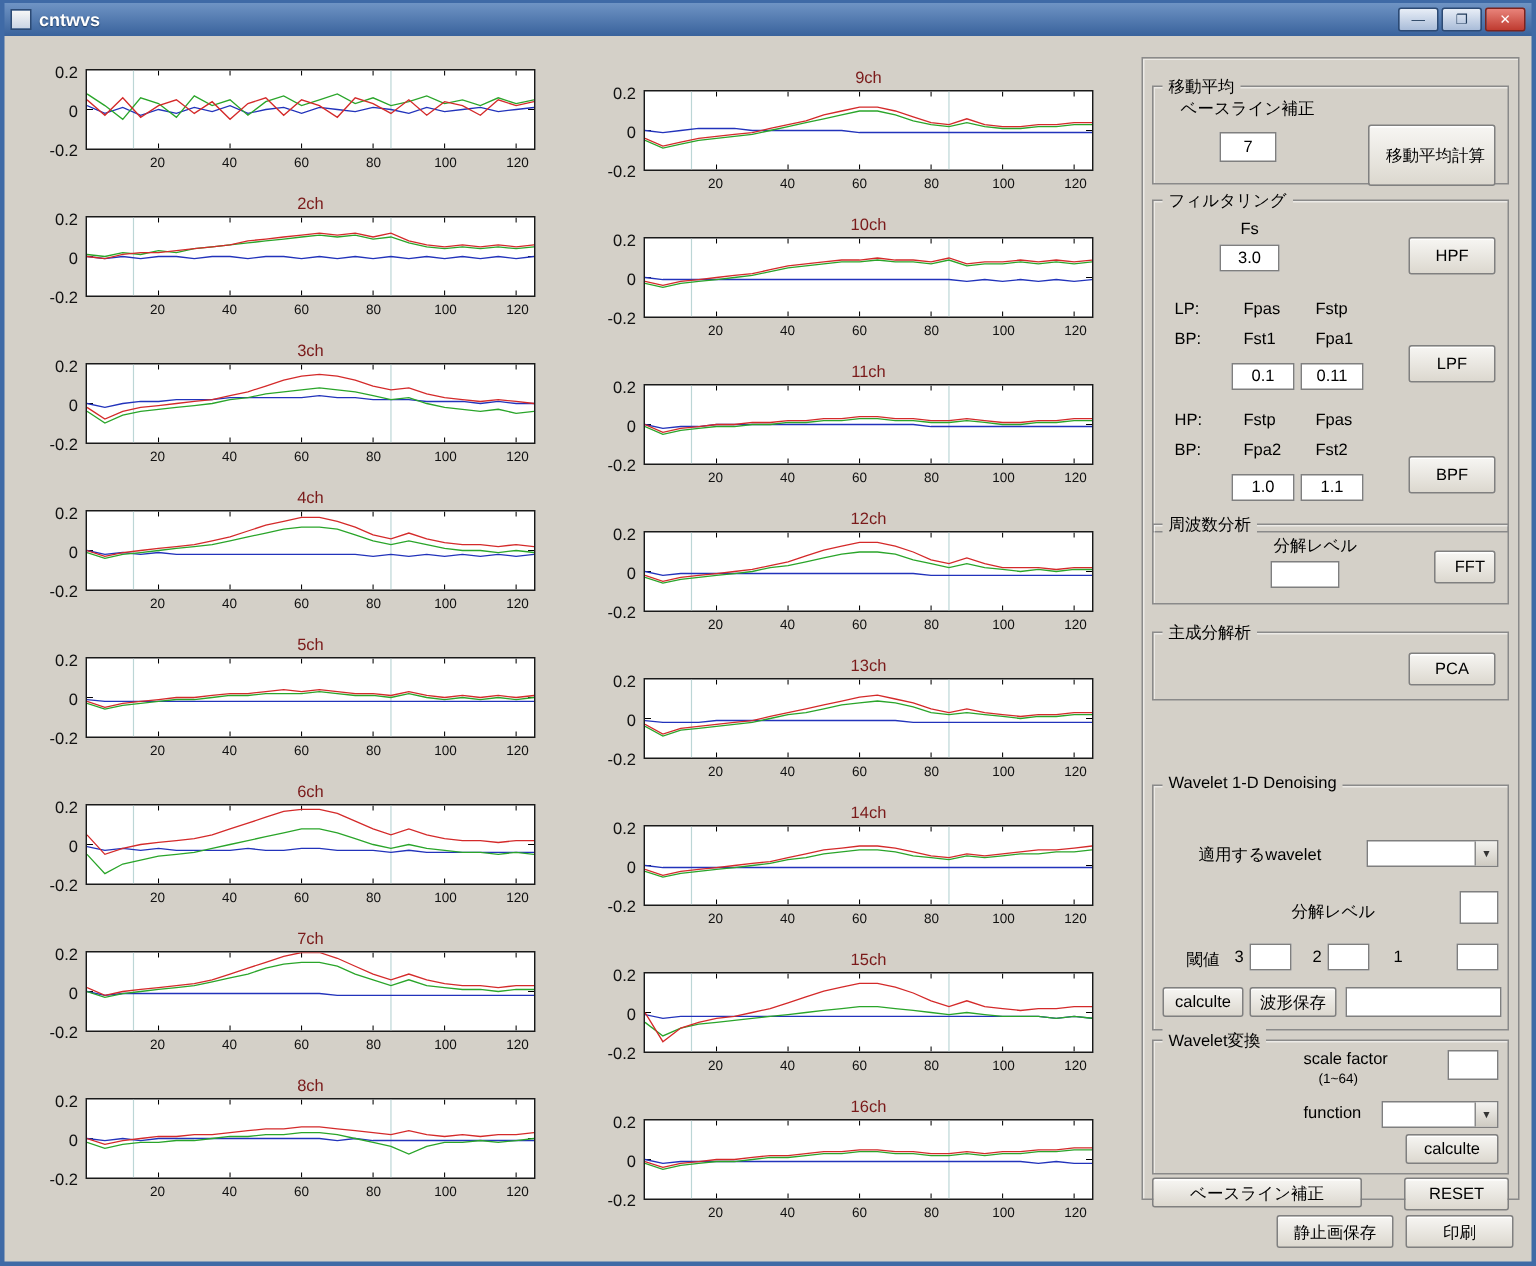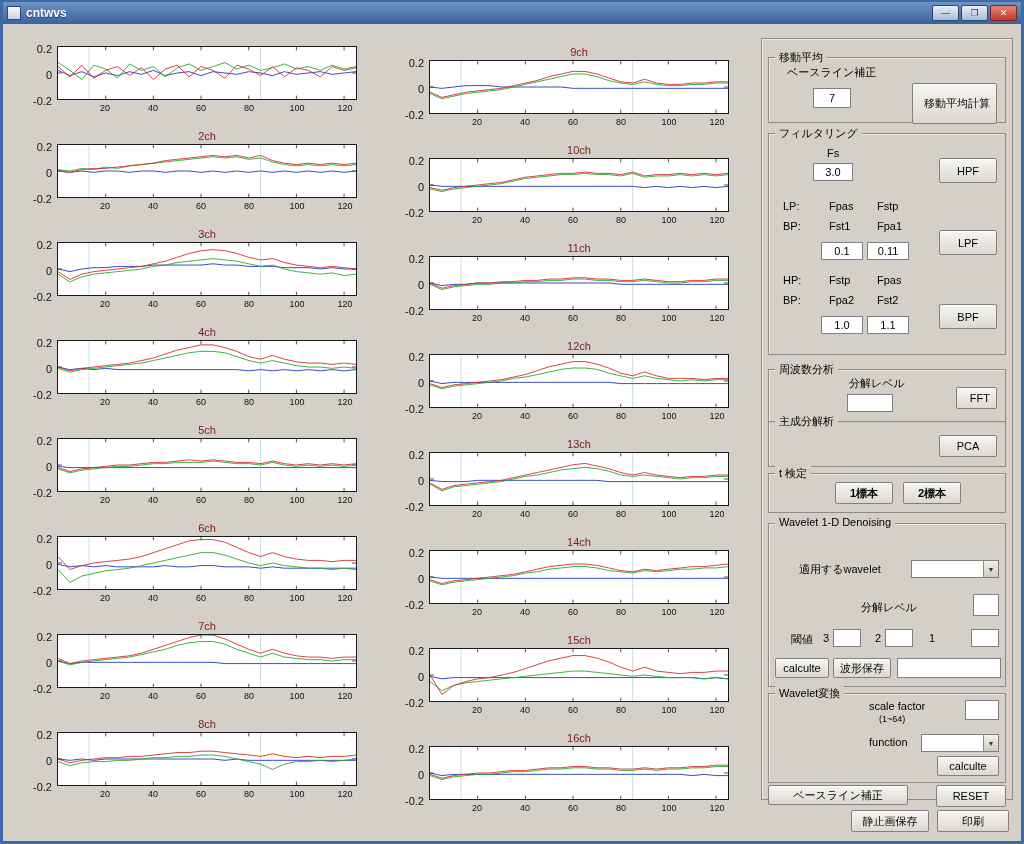--- a/index.html
+++ b/index.html
@@ -717,37 +717,32 @@
         <span class="lbl abs" style="left:60px;top:140px;">Fstp</span>
         <span class="lbl abs" style="left:108px;top:140px;">Fpas</span>
         <span class="lbl abs" style="left:14px;top:160px;">BP:</span>
         <span class="lbl abs" style="left:60px;top:160px;">Fpa2</span>
         <span class="lbl abs" style="left:108px;top:160px;">Fst2</span>
         <input class="tin" style="left: 52px; top: 182px; width: 42px; height: 18px;" value="1.0">
         <input class="tin" style="left: 98px; top: 182px; width: 42px; height: 18px;" value="1.1">
         <button class="btn" style="right:8px;top:170px;width:58px;height:25px;">BPF</button>
       </div>
 
-      <div class="group" style="top:330px;height:54px;">
+      <div class="group" style="top:310px;height:54px;">
         <span class="legend">周波数分析</span>
         <span class="lbl abs" style="left:80px;top:6px;">分解レベル</span>
         <input class="tin" style="left: 78px; top: 24px; width: 46px; height: 18px;">
         <button class="btn" style="right:8px;top:17px;width:41px;height:22px;text-align:right;">FFT</button>
       </div>
 
       <div class="group" style="top:382px;height:46px;">
         <span class="legend">主成分解析</span>
         <button class="btn" style="right:8px;top:13px;width:58px;height:22px;">PCA</button>
       </div>
 
-      <div class="group" style="top:434px;height:40px;">
-        <span class="legend">t 検定</span>
-        <button class="btn bold" style="left:66px;top:8px;width:58px;height:22px;">1標本</button>
-        <button class="btn bold" style="left:134px;top:8px;width:58px;height:22px;">2標本</button>
-      </div>
 
       <div class="group" style="top:484px;height:164px;">
         <span class="legend">Wavelet 1-D Denoising</span>
         <span class="lbl abs" style="left:30px;top:38px;">適用するwavelet</span>
         <div class="combo" style="right:6px;top:36px;width:88px;height:18px;">
           <span class="combo-val"></span>
           <span class="combo-arrow">▼</span>
         </div>
         <span class="lbl abs" style="left:92px;top:76px;text-align:right;">分解レベル</span>
         <input class="tin" style="right: 6px; top: 70px; width: 26px; height: 22px;">

